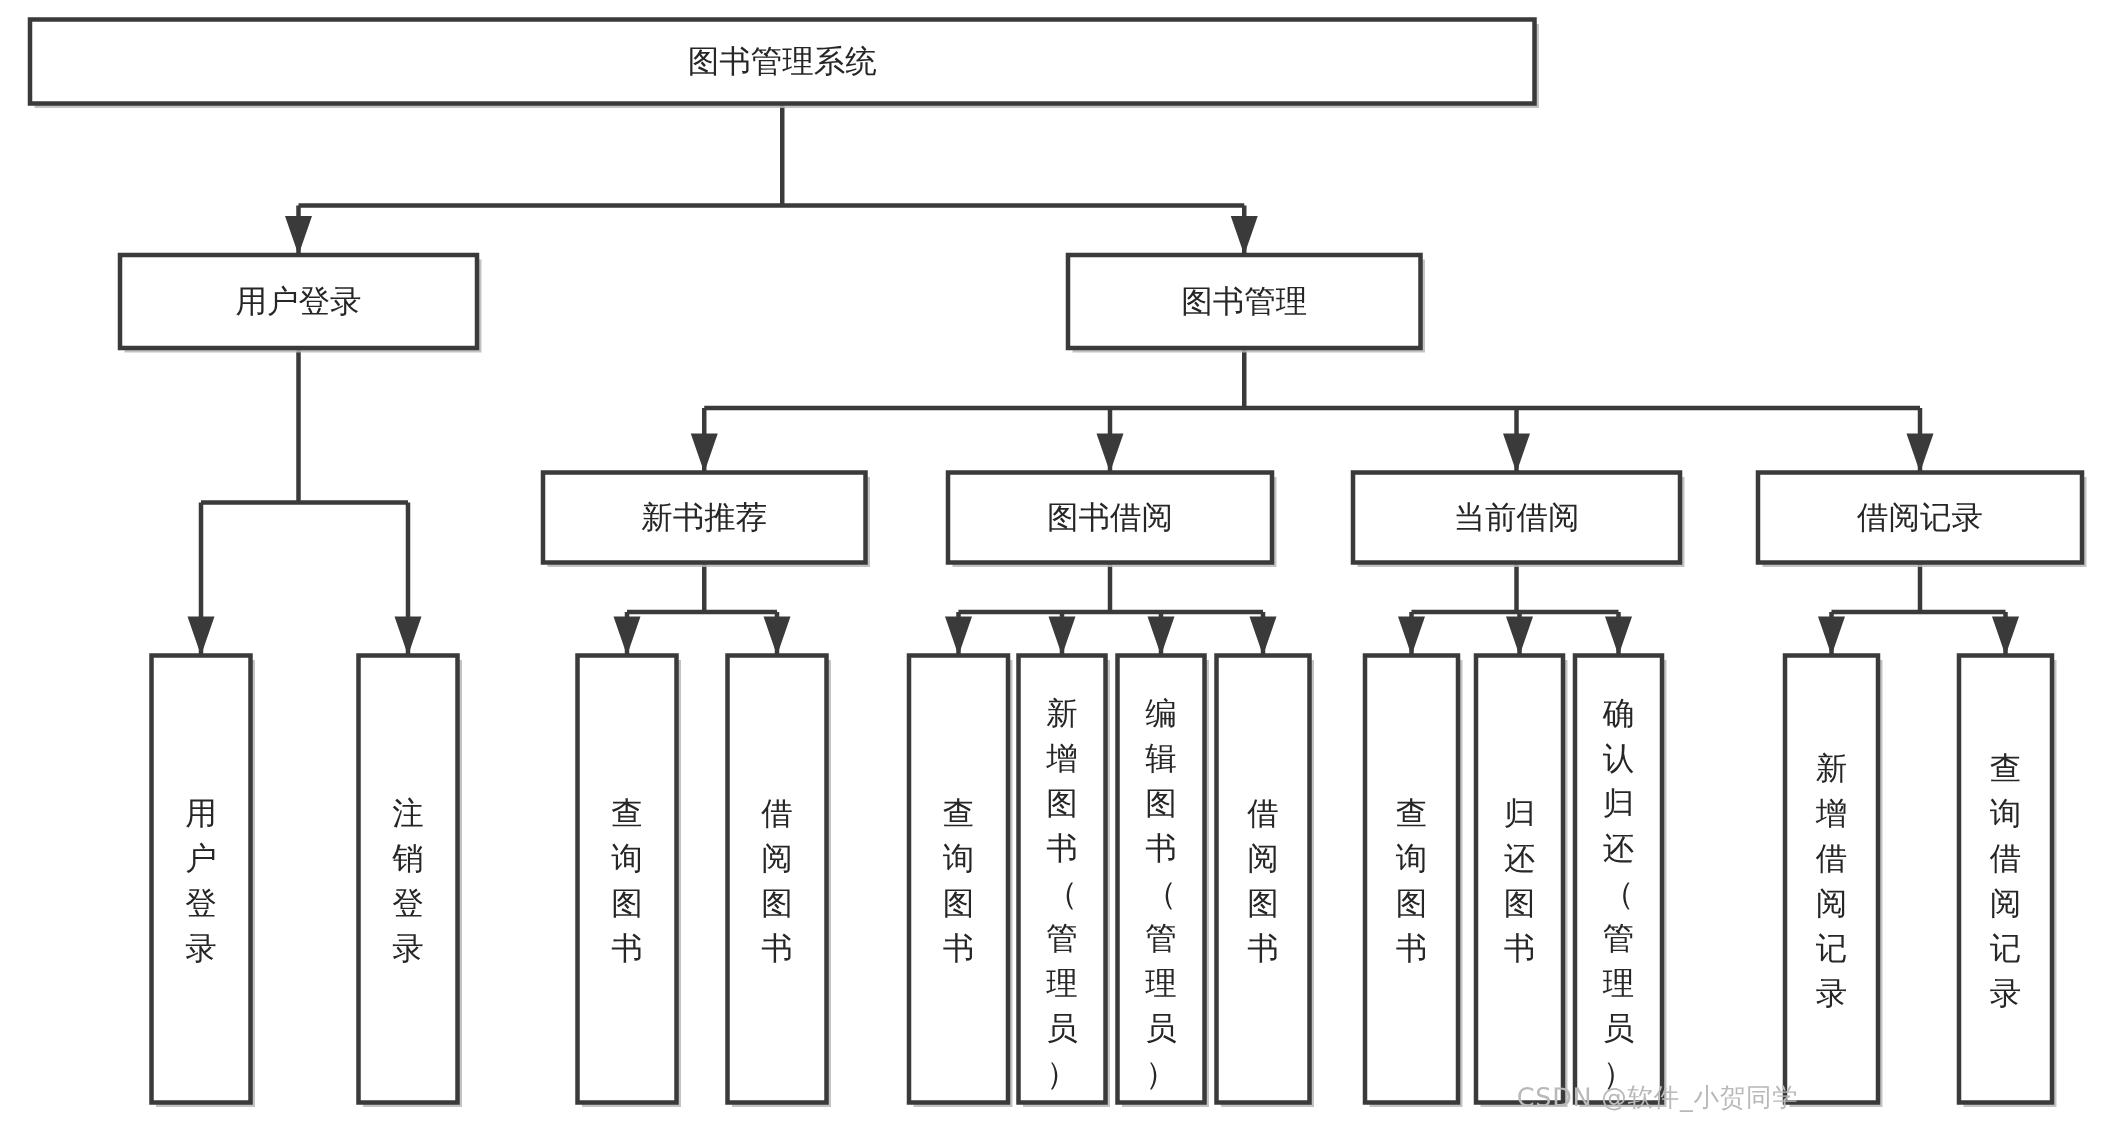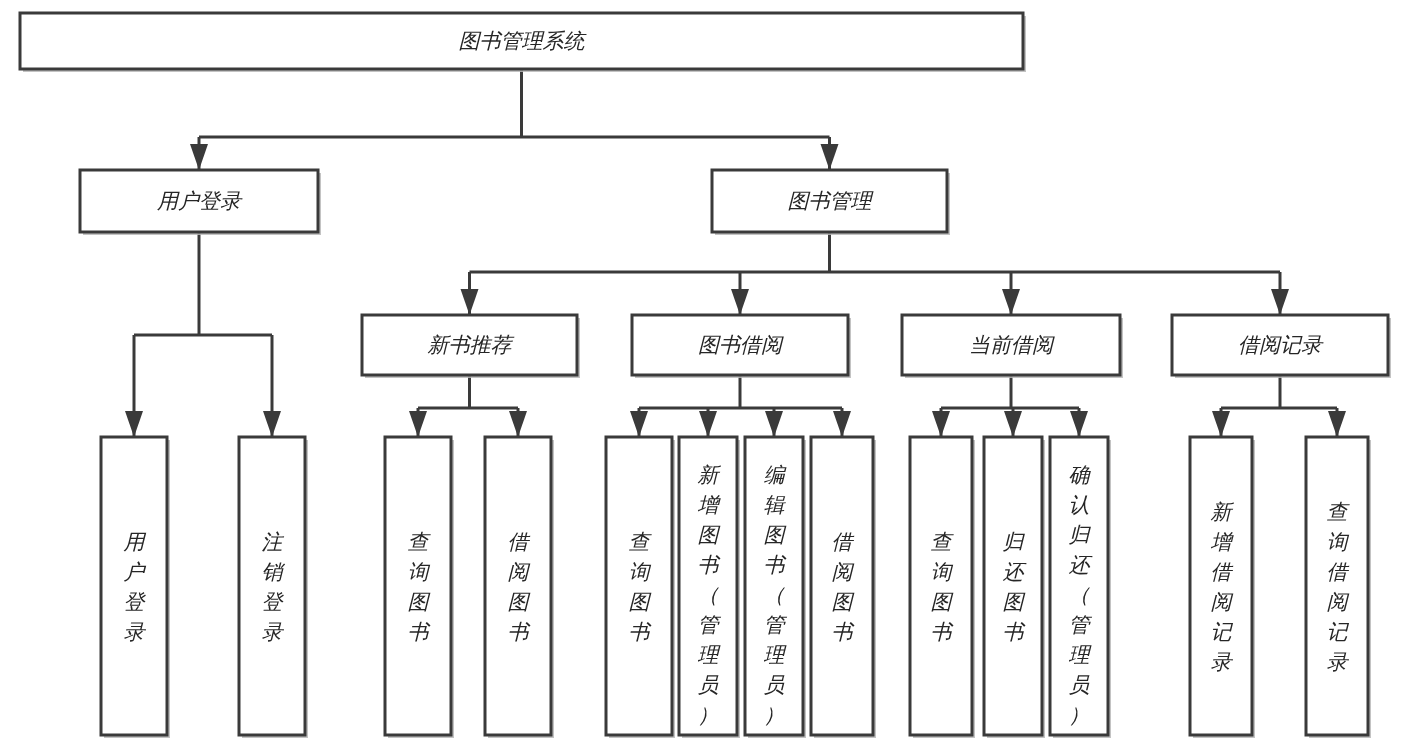--- a/index.html
+++ b/index.html
@@ -14,21 +14,20 @@
     font-family: "DejaVu Sans", "Liberation Sans", sans-serif;
     overflow: hidden;
     position: relative;
   }
   #diagram-root {
     position: absolute;
     left: 0;
     top: 0;
     width: 1207px;
     height: 747px;
-    font-style: italic;
   }
   svg.tree-canvas {
     display: block;
     width: 1405px;
     height: 747px;
   }
   .node-box {
     fill: #ffffff;
     stroke: #3a3a3a;
     stroke-width: 3;
@@ -226,13 +225,14 @@
           <rect x="1190" y="437" width="62" height="298" class="node-box"></rect>
           <text x="1221" y="519.4" class="node-label-v"><tspan x="1221" dy="0">新</tspan><tspan x="1221" dy="30">增</tspan><tspan x="1221" dy="30">借</tspan><tspan x="1221" dy="30">阅</tspan><tspan x="1221" dy="30">记</tspan><tspan x="1221" dy="30">录</tspan></text>
         </g>
         <g>
           <rect x="1309" y="440" width="62" height="298" class="node-shadow"></rect>
           <rect x="1306" y="437" width="62" height="298" class="node-box"></rect>
           <text x="1337" y="519.4" class="node-label-v"><tspan x="1337" dy="0">查</tspan><tspan x="1337" dy="30">询</tspan><tspan x="1337" dy="30">借</tspan><tspan x="1337" dy="30">阅</tspan><tspan x="1337" dy="30">记</tspan><tspan x="1337" dy="30">录</tspan></text>
         </g>
       </g>
   </svg>
+  <div class="watermark">CSDN @软件_小贺同学</div>
 </div>
 
 </body></html>

